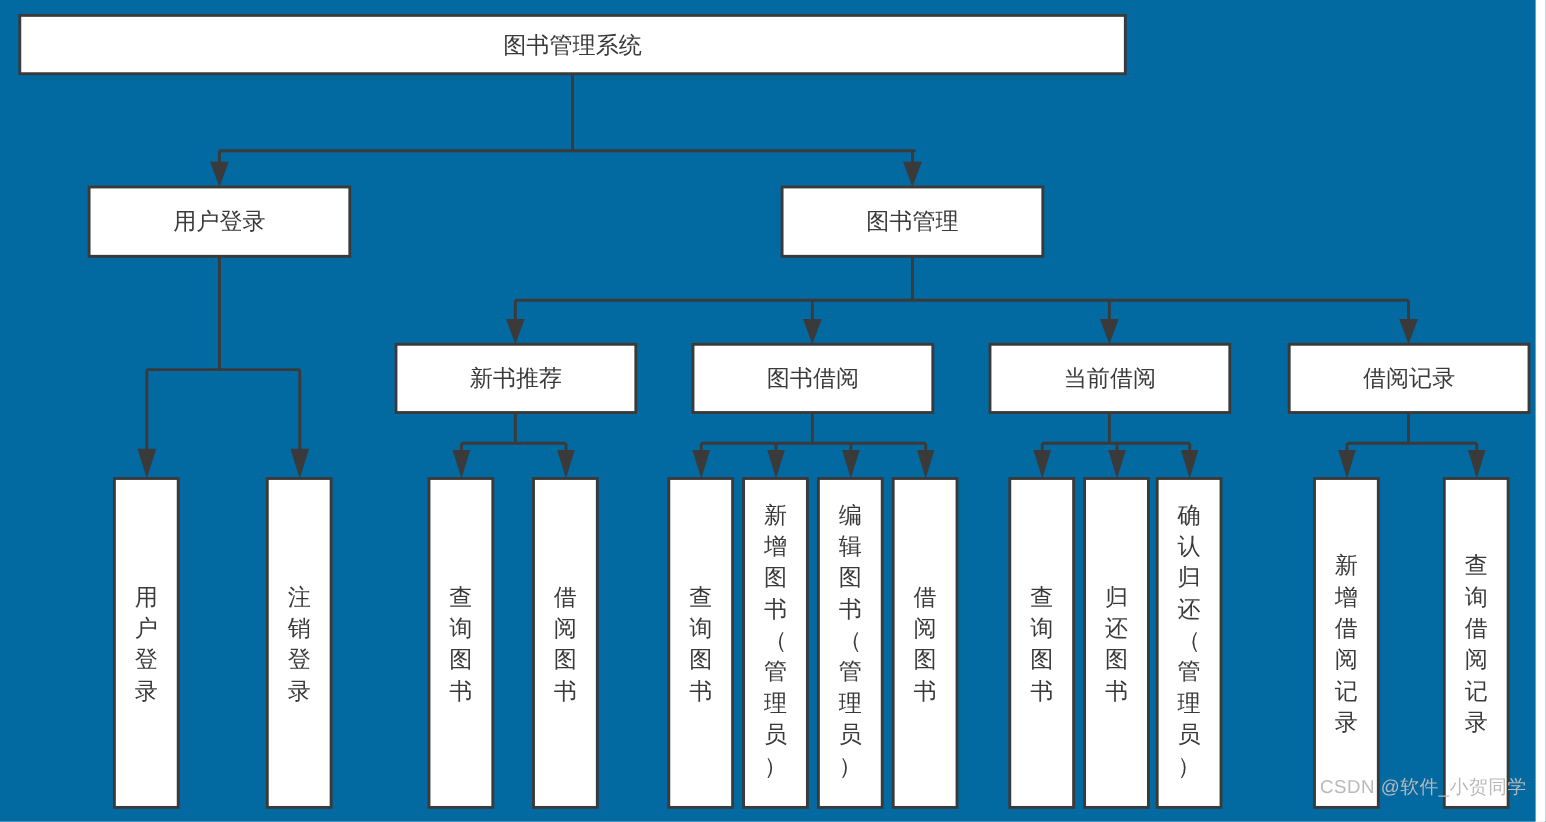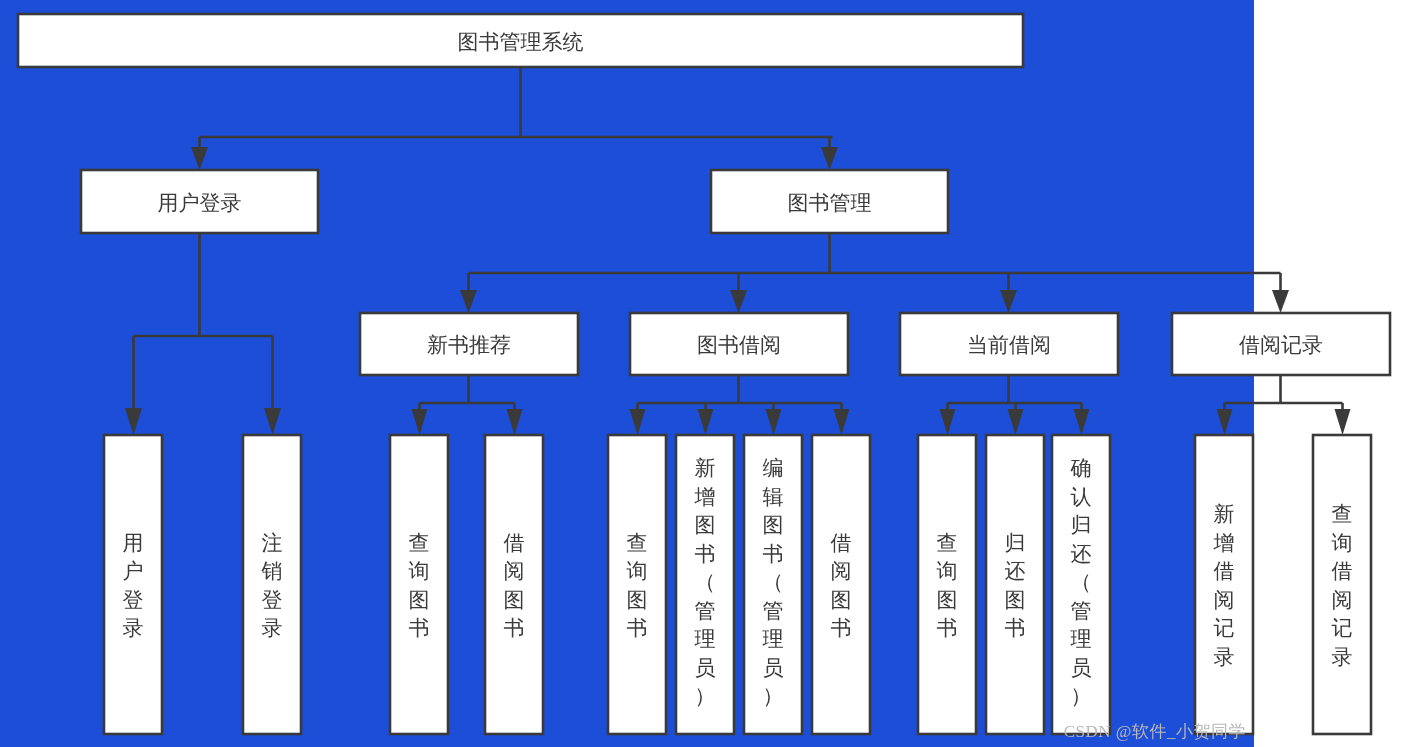--- a/index.html
+++ b/index.html
@@ -8,23 +8,23 @@
     background: #ffffff;
   }
   body {
     width: 1405px;
     height: 747px;
     font-family: "Liberation Sans", "DejaVu Sans", sans-serif;
     overflow: hidden;
   }
   #diagram-root {
     position: relative;
-    width: 1254px;
+    width: 1396px;
     height: 747px;
-    background: #1d4ed8;
+    background: #0369a1;
   }
   svg.canvas {
     position: absolute;
     left: 0;
     top: 0;
     width: 1405px;
     height: 747px;
     display: block;
   }
   .node-box {
@@ -51,22 +51,22 @@
   }
   .node-label-v {
     fill: #3a3a3a;
     font-family: "Liberation Sans", "DejaVu Sans", sans-serif;
     font-size: 21px;
     text-anchor: middle;
   }
   .watermark-text {
     position: absolute;
     right: 8px;
-    bottom: 4px;
-    font-family: Liberation Serif, serif;
+    bottom: 20px;
+    font-family: Liberation Sans, sans-serif;
     font-size: 17px;
     color: #b9b9b9;
     letter-spacing: 0.5px;
     white-space: nowrap;
     pointer-events: none;
   }
 </style>
 </head>
 <body>
 

